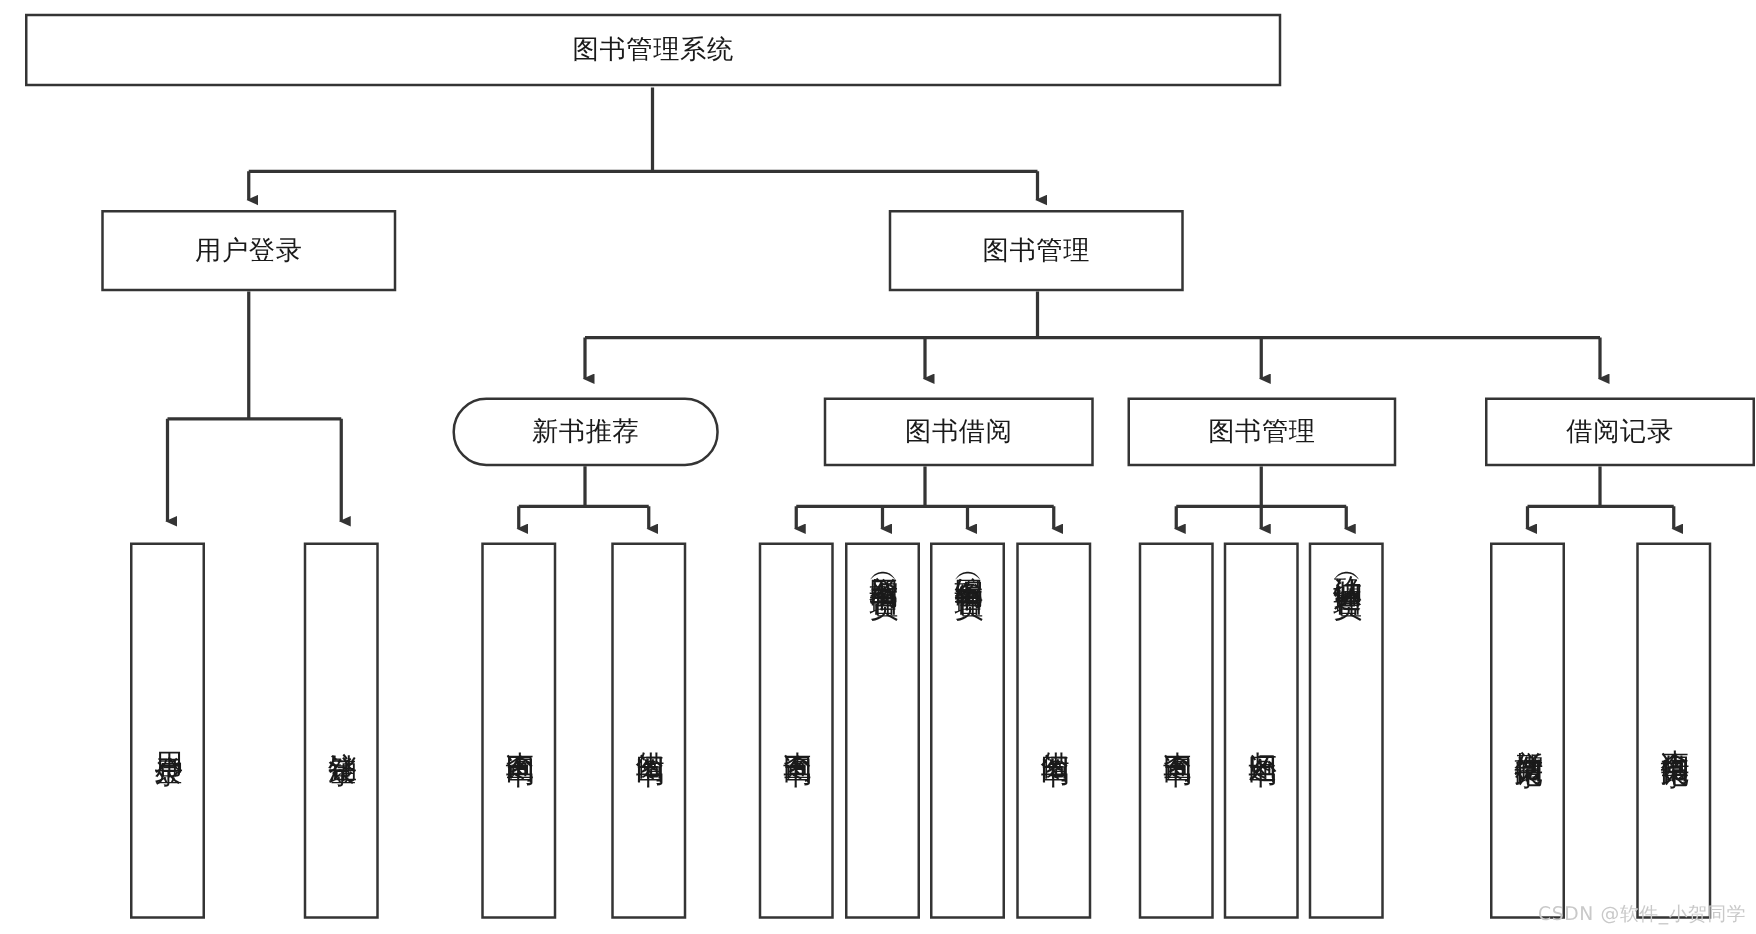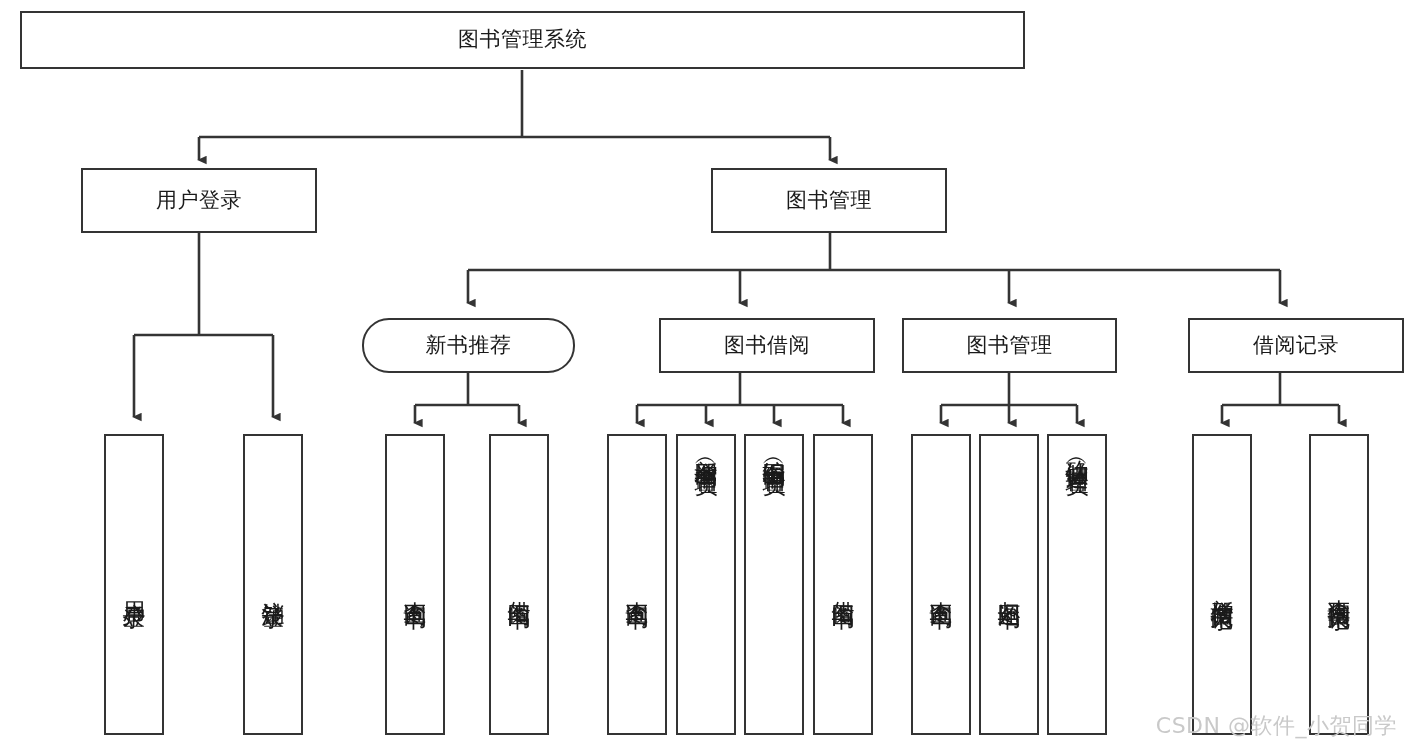--- a/index.html
+++ b/index.html
@@ -64,21 +64,21 @@
     justify-content: center;
   }
   .leaf-inner.top {
     align-items: flex-start;
     padding-top: 2px;
   }
   #watermark {
     position: absolute;
     right: 8px;
     bottom: 6px;
-    font-size: 22px;
+    font-size: 15px;
     color: #c9c9c9;
     letter-spacing: 0.5px;
     white-space: nowrap;
     pointer-events: none;
   }
 </style>
 </head>
 <body>
 
 <div id="diagram-root">

